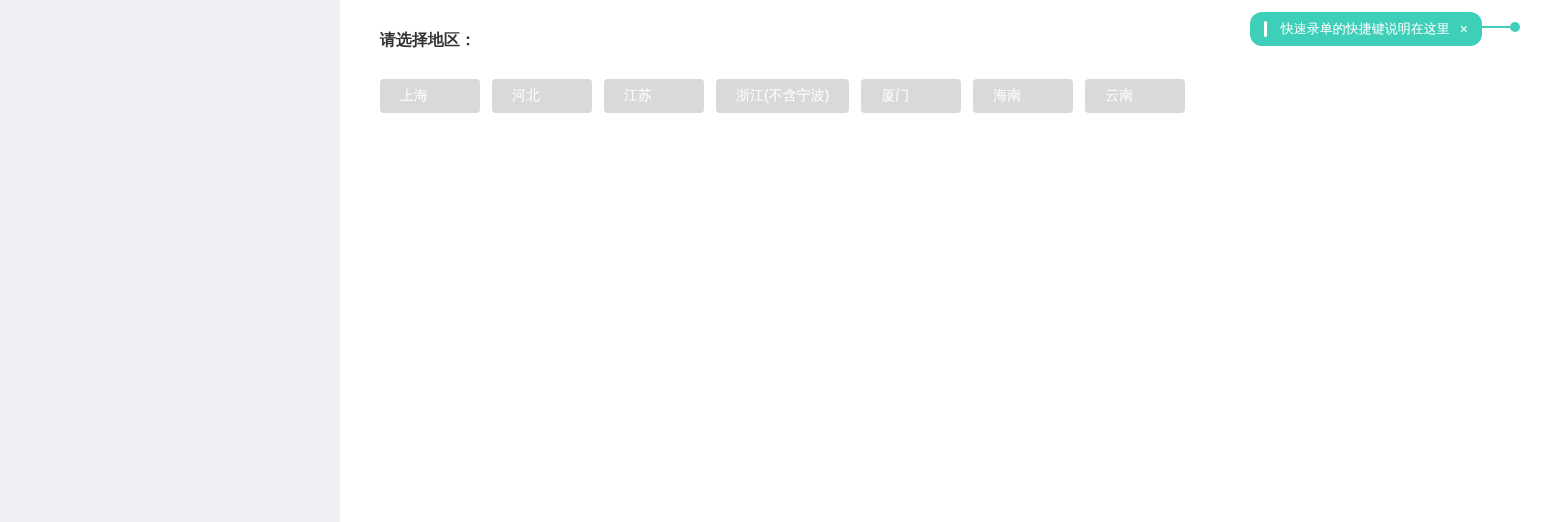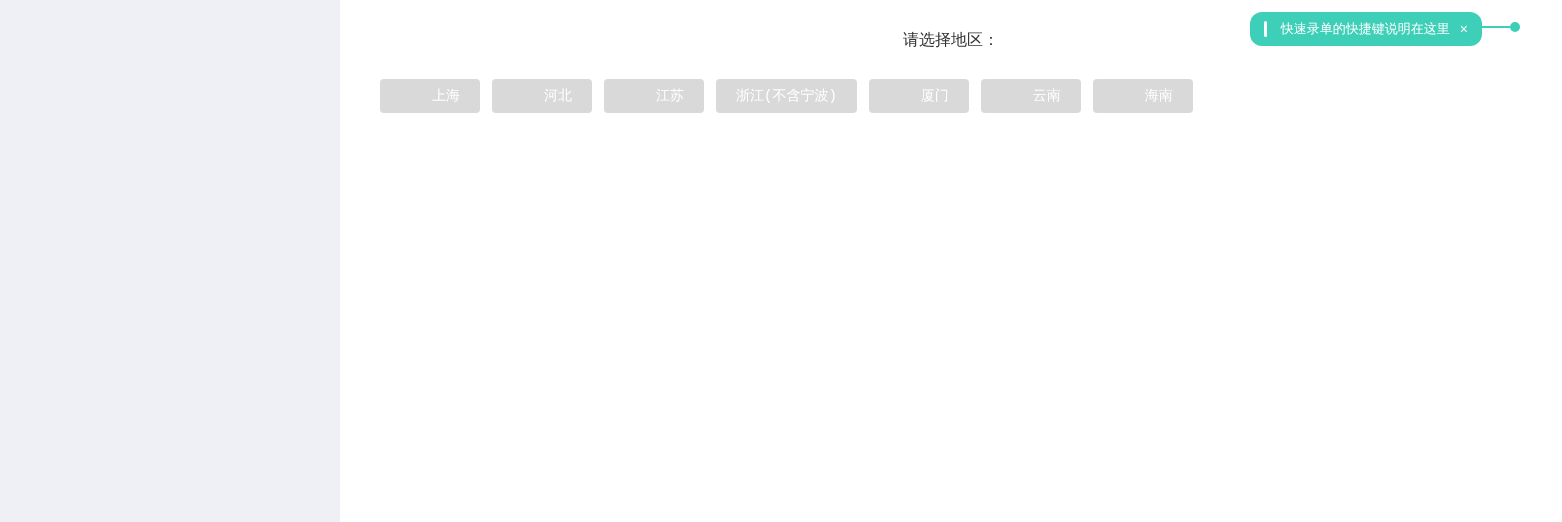--- a/index.html
+++ b/index.html
@@ -33,41 +33,40 @@
       right: 0;
       bottom: 0;
       background: #ffffff;
       padding: 30px 40px;
     }
 
     .page-title {
       font-size: 16px;
       color: #333;
       margin-bottom: 28px;
-      font-weight: normal;
-      text-align: center;
+      font-weight: bold;
     }
 
     .region-buttons {
       display: flex;
       flex-wrap: wrap;
       gap: 12px;
     }
 
     .region-btn {
       background: #d9d9d9;
       border: none;
       border-radius: 4px;
       padding: 8px 20px;
       color: #fff;
       font-size: 14px;
       cursor: pointer;
       min-width: 100px;
-      text-align: right;
-      font-family: Liberation Mono, monospace;
+      text-align: left;
+      font-family: Liberation Sans, sans-serif;
     }
 
     
     .tooltip-banner {
       position: absolute;
       top: 12px;
       right: 80px;
       background: #3ecfb8;
       color: #fff;
       padding: 8px 14px;
@@ -124,22 +123,22 @@
 
 <div class="main-content">
   <h2 class="page-title">请选择地区：</h2>
 
   <div class="region-buttons">
   <button class="region-btn">上海</button>
       <button class="region-btn">河北</button>
       <button class="region-btn">江苏</button>
       <button class="region-btn">浙江(不含宁波)</button>
       <button class="region-btn">厦门</button>
+      <button class="region-btn">海南</button>
       <button class="region-btn">云南</button>
-      <button class="region-btn">海南</button>
     </div>
 </div>
 
 <div class="tooltip-banner">
   <span>快速录单的快捷键说明在这里</span>
   <button class="tooltip-close">×</button>
 </div>
 
 <div class="tooltip-line"></div>
 <div class="tooltip-dot"></div>

